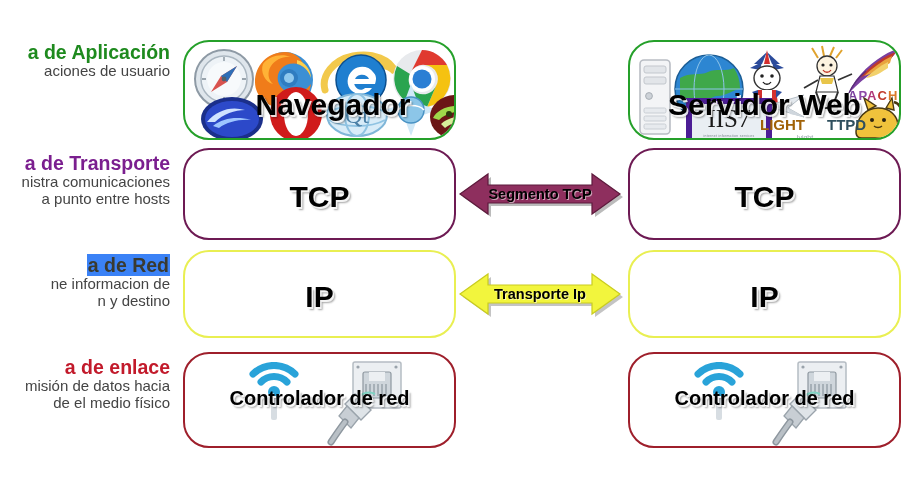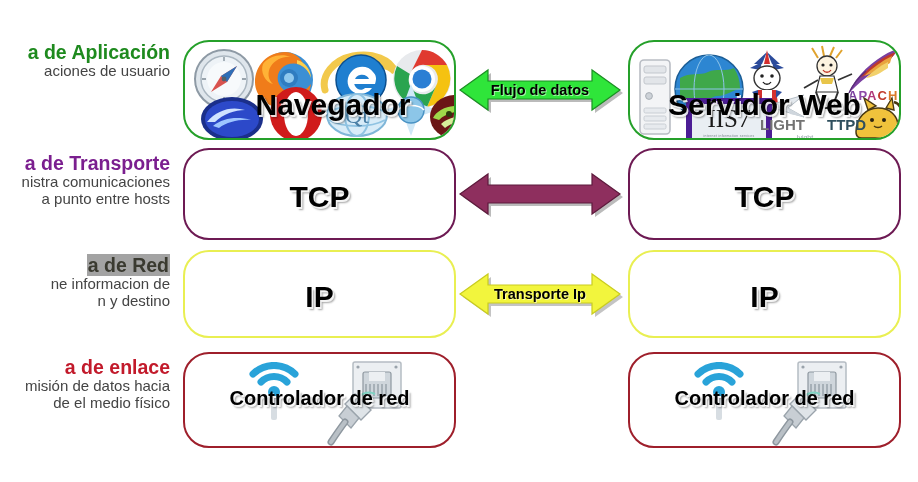--- a/index.html
+++ b/index.html
@@ -21,21 +21,21 @@
   .label-title .hl{padding:0 1px;}
   .label-desc{
     font-size:15px;color:#444444;line-height:1.12;
     font-weight:normal;margin-top:1px;white-space:nowrap;
   }
   .label-desc div{white-space:nowrap;}
 
   .t-green{color:#1e8a1e;}
   .t-purple{color:#7b1f8f;}
   .t-red{color:#c21a2b;}
-  .t-netdark{color:#3a3a30;background:#a3a3a3;}
+  .t-netdark{color:#3a3a30;background:#3b82f6;}
 
   
   .box{
     position:absolute;
     background:#ffffff;
     border-style:solid;
     border-radius:26px;
     box-sizing:border-box;
     overflow:hidden;
   }
@@ -285,64 +285,56 @@
       <div style="font-size:3.4px;color:#7a848c;text-align:center;letter-spacing:.3px;">internet information services</div>
     </div>
 
     <div class="ico" style="left:134px;top:50px;">
       <svg width="44" height="28" viewBox="0 0 44 28">
         <polygon points="2,14 40,3 24,16 40,25" fill="#e4e9ee" stroke="#b6bfc7" stroke-width="1"></polygon>
         <polygon points="24,16 40,25 26,22" fill="#cfd6dd"></polygon>
       </svg>
     </div>
     <div style="position:absolute;left:130px;top:74px;z-index:20;text-align:center;width:92px;">
-      <span style="font-size:15px;font-weight:bold;color:#737373;">LIGHT</span><span style="font-size:15px;font-weight:bold;color:#2f4f5e;margin-left:22px;">TTPD</span>
+      <span style="font-size:15px;font-weight:bold;color:#a16207;">LIGHT</span><span style="font-size:15px;font-weight:bold;color:#2f4f5e;margin-left:22px;">TTPD</span>
       <div style="font-size:7px;color:#9aa7b0;">lvight.</div>
     </div>
 
     <div class="ico" style="left:216px;top:50px;">
       <svg width="58" height="48" viewBox="0 0 58 48">
         <path d="M10 40 C10 26 20 16 32 16 C44 16 52 24 52 34 C52 42 46 46 38 46 L16 46 C12 46 10 44 10 40Z" fill="#f0c23c" stroke="#4a3a12" stroke-width="1.5"></path>
         <path d="M22 18 L18 6 L30 14 Z" fill="#f0c23c" stroke="#4a3a12" stroke-width="1.4"></path>
         <path d="M40 16 L46 6 L48 18 Z" fill="#f0c23c" stroke="#4a3a12" stroke-width="1.4"></path>
         <circle cx="26" cy="28" r="2" fill="#2b2210"></circle>
         <circle cx="38" cy="28" r="2" fill="#2b2210"></circle>
         <path d="M28 34 C30 36 34 36 36 34" fill="none" stroke="#4a3a12" stroke-width="1.3"></path>
         <path d="M52 30 C58 24 56 12 48 10" fill="none" stroke="#4a3a12" stroke-width="2.4"></path>
       </svg>
     </div>
 
     <div class="box-text bt-big" style="top:46px;">Servidor Web</div>
   </div>
 
-  <div class="arrow" style="left:460px;top:64px;width:160px;height:52px;">
-    <svg width="160" height="52" viewBox="0 0 160 52">
-      <g transform="translate(3,3)">
-        <polygon points="0,26 28,6 28,17 132,17 132,6 160,26 132,46 132,35 28,35 28,46" fill="rgba(60,60,60,.35)"></polygon>
-      </g>
-      <polygon points="0,26 28,6 28,17 132,17 132,6 160,26 132,46 132,35 28,35 28,46" fill="#2fe53a" stroke="#1b8f23" stroke-width="1.2"></polygon>
-    </svg>
-    <div class="arrow-label al-black">Flujo de datos</div>
-  </div>
 
   <div class="box box-purple" style="left:183px;top:148px;width:273px;height:92px;">
     <div class="box-text bt-big" style="top:30px;">TCP</div>
   </div>
 
   <div class="box box-purple" style="left:628px;top:148px;width:273px;height:92px;">
     <div class="box-text bt-big" style="top:30px;">TCP</div>
   </div>
 
   <div class="arrow" style="left:460px;top:168px;width:160px;height:52px;">
     <svg width="160" height="52" viewBox="0 0 160 52">
       <g transform="translate(3,3)">
         <polygon points="0,26 28,6 28,17 132,17 132,6 160,26 132,46 132,35 28,35 28,46" fill="rgba(60,60,60,.35)"></polygon>
       </g>
       <polygon points="0,26 28,6 28,17 132,17 132,6 160,26 132,46 132,35 28,35 28,46" fill="#8e2f5e" stroke="#5d1a3c" stroke-width="1.2"></polygon>
     </svg>
+    <div class="arrow-label al-black">Segmento TCP</div>
   </div>
 
   <div class="box box-yellow" style="left:183px;top:250px;width:273px;height:88px;">
     <div class="box-text bt-big" style="top:28px;">IP</div>
   </div>
 
   <div class="box box-yellow" style="left:628px;top:250px;width:273px;height:88px;">
     <div class="box-text bt-big" style="top:28px;">IP</div>
   </div>
 

